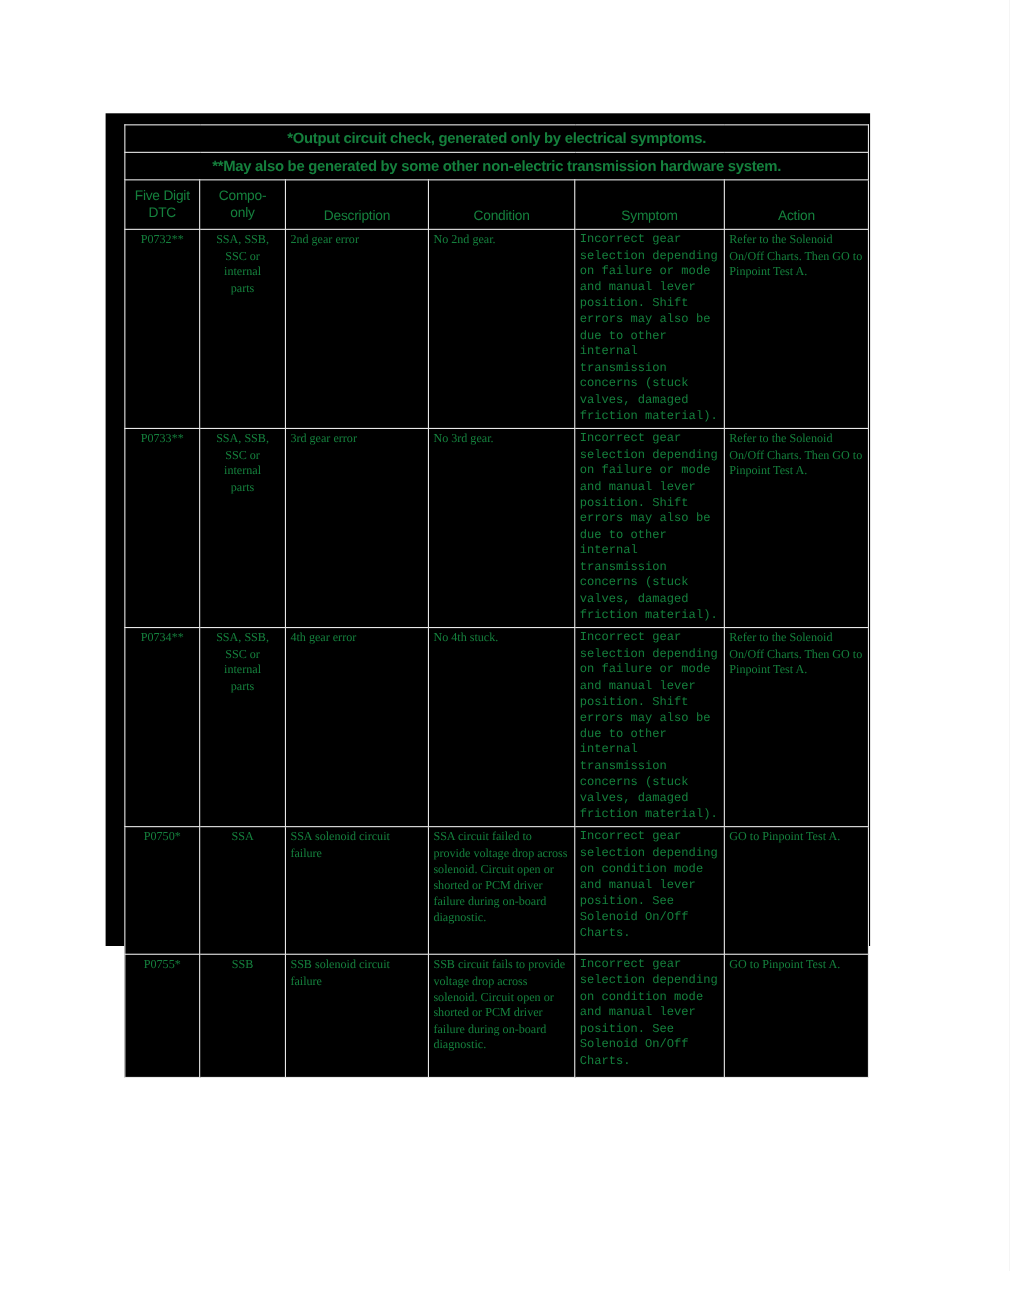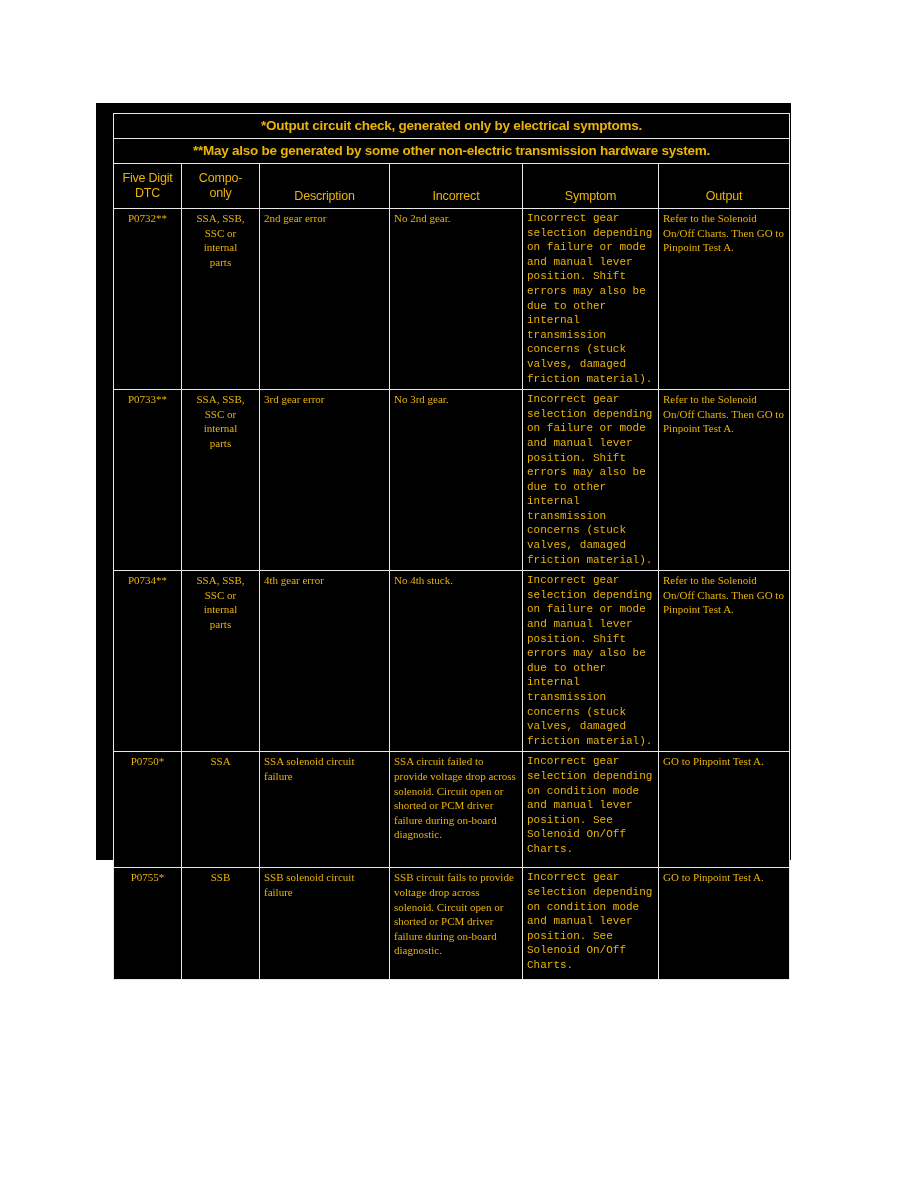--- a/index.html
+++ b/index.html
@@ -34,21 +34,21 @@
     border-collapse: collapse;
     table-layout: fixed;
     background: #000000;
     color: #ffffff;
   }
   #dtc-table td, #dtc-table th {
     border: 1px solid #e8e8e8;
     vertical-align: top;
     padding: 2px 4px 3px 4px;
     background: #000000;
-    color: #eab308;
+    color: #15803d;
   }
 
   
   .banner-cell {
     text-align: center;
     font-family: "Liberation Sans", sans-serif;
     font-weight: bold;
     font-size: 13.5px;
     letter-spacing: -0.25px;
     line-height: 17px;
@@ -131,23 +131,23 @@
       <tr>
         <td class="col-head two-line">
           <span class="line">Five Digit</span>
           <span class="line">DTC</span>
         </td>
         <td class="col-head two-line">
           <span class="line">Compo-</span>
           <span class="line">only</span>
         </td>
         <td class="col-head">Description</td>
-        <td class="col-head">Incorrect</td>
+        <td class="col-head">Condition</td>
         <td class="col-head">Symptom</td>
-        <td class="col-head">Output</td>
+        <td class="col-head">Action</td>
       </tr>
 
       <tr class="row-tall">
         <td class="cell c-dtc">P0732**</td>
         <td class="cell c-comp">
           <span class="line comp-first">SSA, SSB,</span>
           <span class="line">SSC or</span>
           <span class="line">internal</span>
           <span class="line">parts</span>
         </td>

